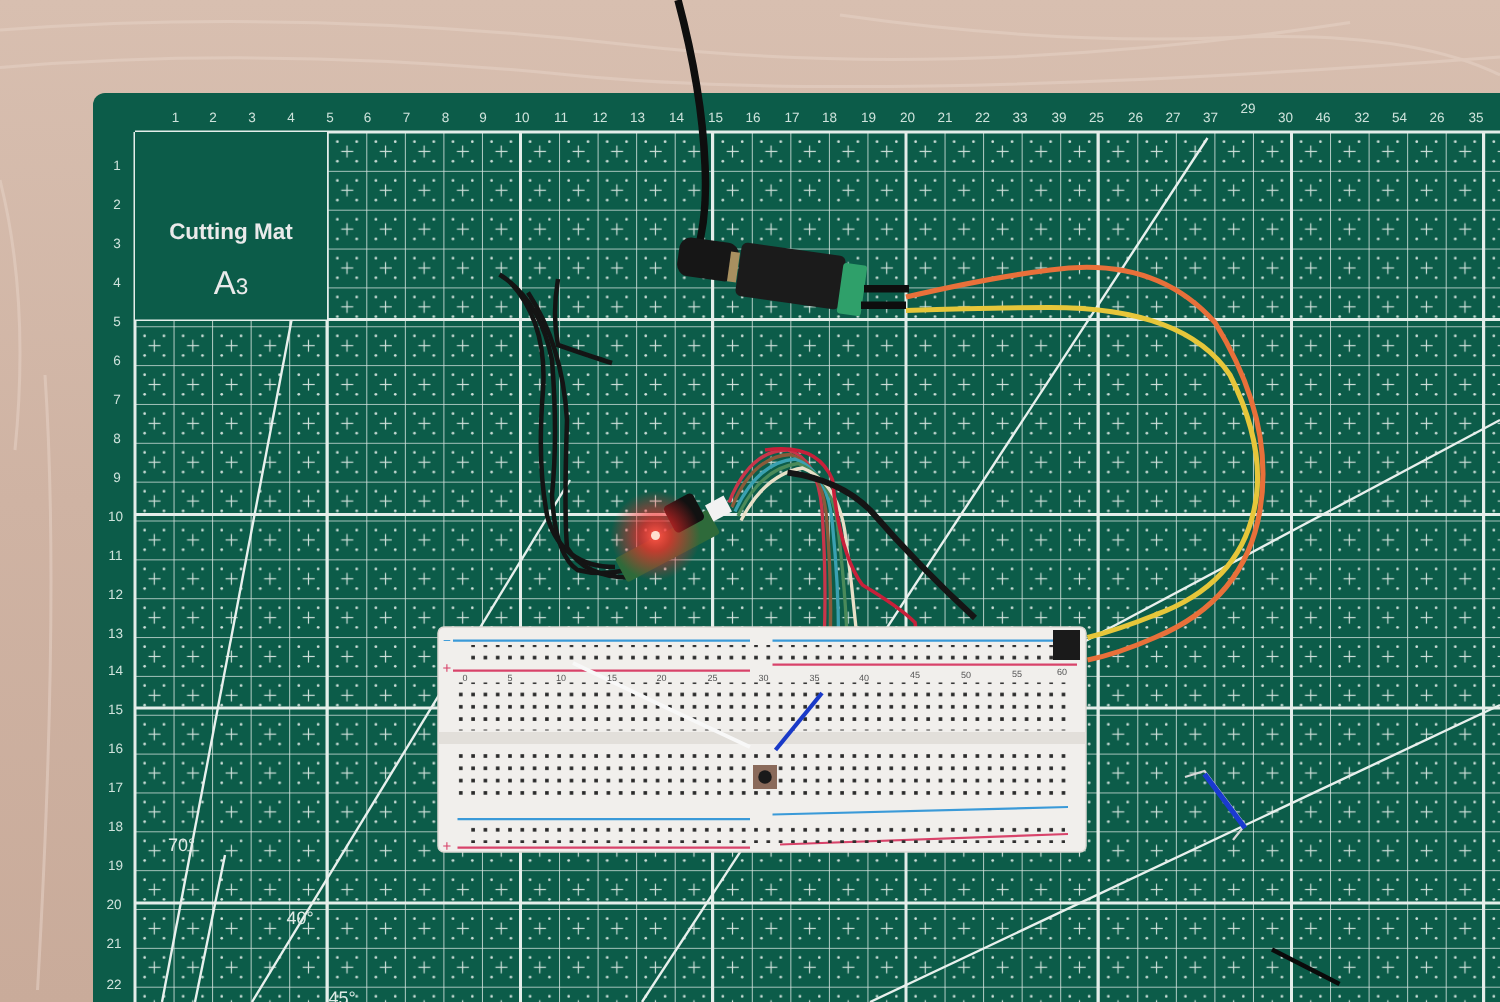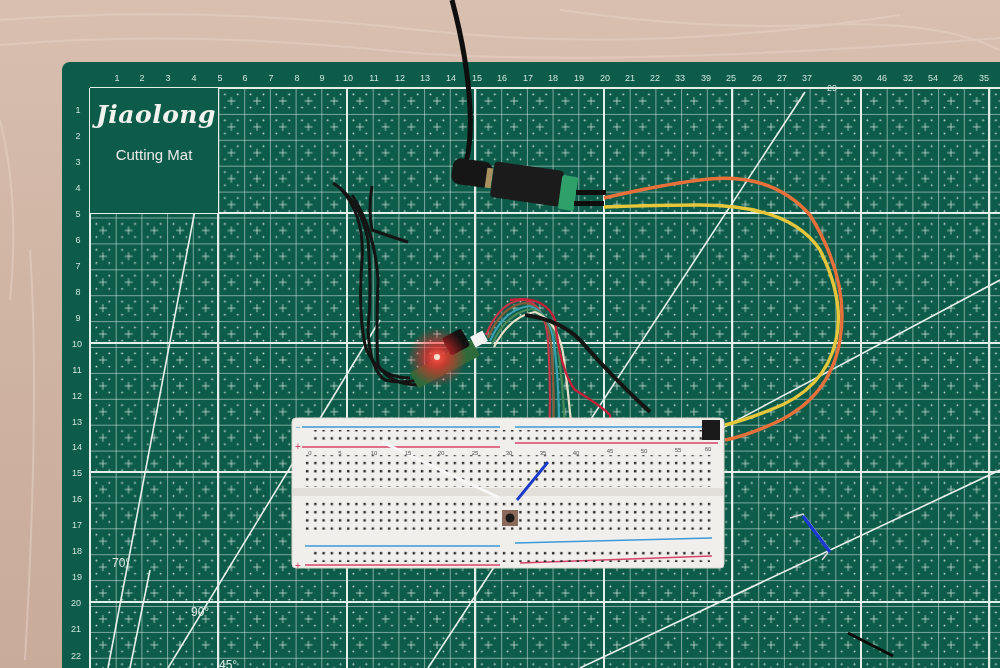--- a/index.html
+++ b/index.html
@@ -8,21 +8,21 @@
        font-family:"Liberation Sans",sans-serif;}
   #scene{position:absolute;left:0;top:0;width:1000px;height:668px;}
   .wood-grain{position:absolute;left:0;top:0;width:1000px;height:668px;}
   .mat{position:absolute;left:62px;top:62px;width:950px;height:620px;
        background:#0c5c49;border-radius:8px 0 0 0;}
   .ruler-num{position:absolute;color:#cfe3dc;font-size:9px;font-family:"Liberation Sans",sans-serif;
        transform:translate(-50%,-50%);white-space:nowrap;}
   .logo-box{position:absolute;left:90px;top:88px;width:128px;height:125px;background:#0c5c49;}
   .logo-brand{position:absolute;left:96px;top:100px;width:118px;text-align:center;color:#f2f2ee;
        font-family:"DejaVu Serif",serif;font-style:italic;font-weight:bold;font-size:25px;letter-spacing:0.5px;}
-  .logo-sub{position:absolute;left:92px;top:146px;width:124px;text-align:center;color:#eaeaea;font-size:15px;}
+  .logo-sub{position:absolute;left:92px;top:146px;width:124px;text-align:center;color:#eaeaea;font-size:15px;font-weight:bold;}
   .logo-size{position:absolute;left:92px;top:176px;width:124px;text-align:center;color:#eaeaea;font-size:22px;}
   .logo-size small{font-size:15px;}
   .angle-label{position:absolute;color:#dfeae5;font-size:12px;}
   svg{position:absolute;left:0;top:0;}
 </style>
 </head>
 <body>
 
 <div id="scene">
 
@@ -73,22 +73,22 @@
       <line x1="805" y1="92" x2="428" y2="668"></line>
       <line x1="1000" y1="280" x2="700" y2="440"></line>
       <line x1="1000" y1="470" x2="580" y2="668"></line>
       <line x1="195" y1="210" x2="108" y2="668"></line>
       <line x1="380" y1="320" x2="168" y2="668"></line>
       <line x1="150" y1="570" x2="130" y2="668"></line>
     </g>
   </svg>
 
   <div class="logo-box"></div>
-  <div class="logo-brand">Jiaolong</div>
   <div class="logo-sub">Cutting Mat</div>
+  <div class="logo-size"><span>A</span><small>3</small></div>
 
   <div>
     <span class="ruler-num" style="left:117px;top:78px">1</span>
     <span class="ruler-num" style="left:142px;top:78px">2</span>
     <span class="ruler-num" style="left:168px;top:78px">3</span>
     <span class="ruler-num" style="left:194px;top:78px">4</span>
     <span class="ruler-num" style="left:220px;top:78px">5</span>
     <span class="ruler-num" style="left:245px;top:78px">6</span>
     <span class="ruler-num" style="left:271px;top:78px">7</span>
     <span class="ruler-num" style="left:297px;top:78px">8</span>
@@ -105,21 +105,21 @@
     <span class="ruler-num" style="left:579px;top:78px">19</span>
     <span class="ruler-num" style="left:605px;top:78px">20</span>
     <span class="ruler-num" style="left:630px;top:78px">21</span>
     <span class="ruler-num" style="left:655px;top:78px">22</span>
     <span class="ruler-num" style="left:680px;top:78px">33</span>
     <span class="ruler-num" style="left:706px;top:78px">39</span>
     <span class="ruler-num" style="left:731px;top:78px">25</span>
     <span class="ruler-num" style="left:757px;top:78px">26</span>
     <span class="ruler-num" style="left:782px;top:78px">27</span>
     <span class="ruler-num" style="left:807px;top:78px">37</span>
-    <span class="ruler-num" style="left:832px;top:88px">29</span>
+    <span class="ruler-num" style="left:832px;top:72px">29</span>
     <span class="ruler-num" style="left:857px;top:78px">30</span>
     <span class="ruler-num" style="left:882px;top:78px">46</span>
     <span class="ruler-num" style="left:908px;top:78px">32</span>
     <span class="ruler-num" style="left:933px;top:78px">54</span>
     <span class="ruler-num" style="left:958px;top:78px">26</span>
     <span class="ruler-num" style="left:984px;top:78px">35</span>
   </div>
 
   <div>
     <span class="ruler-num" style="left:78px;top:110px">1</span>
@@ -140,21 +140,21 @@
     <span class="ruler-num" style="left:77px;top:499px">16</span>
     <span class="ruler-num" style="left:77px;top:525px">17</span>
     <span class="ruler-num" style="left:77px;top:551px">18</span>
     <span class="ruler-num" style="left:77px;top:577px">19</span>
     <span class="ruler-num" style="left:76px;top:603px">20</span>
     <span class="ruler-num" style="left:76px;top:629px">21</span>
     <span class="ruler-num" style="left:76px;top:656px">22</span>
   </div>
 
   <span class="angle-label" style="left:112px;top:556px">70°</span>
-  <span class="angle-label" style="left:191px;top:605px">90°</span>
+  <span class="angle-label" style="left:191px;top:605px">40°</span>
   <span class="angle-label" style="left:219px;top:658px">45°</span>
 
   <svg width="1000" height="668">
     <defs>
       <radialGradient id="ledGlow" cx="0.5" cy="0.5" r="0.5">
         <stop offset="0" stop-color="#ff5a4a" stop-opacity="1"></stop>
         <stop offset="0.35" stop-color="#ff2a2a" stop-opacity="0.7"></stop>
         <stop offset="1" stop-color="#ff2a2a" stop-opacity="0"></stop>
       </radialGradient>
       <pattern id="holes" width="8.2" height="8.2" patternUnits="userSpaceOnUse">

